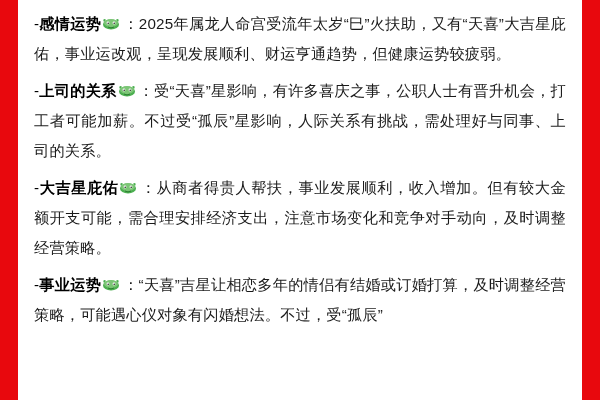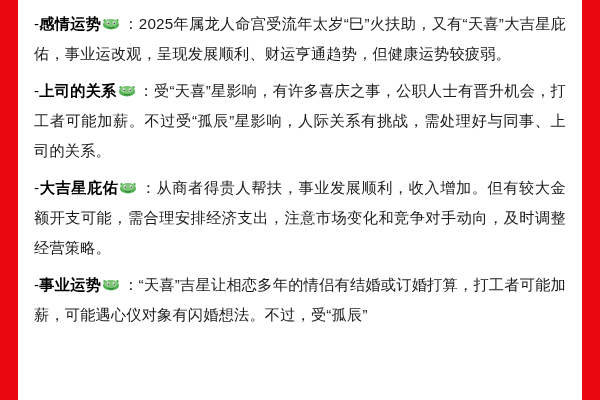--- a/index.html
+++ b/index.html
@@ -125,17 +125,17 @@
       <p class="line para"><span class="leader">-</span><span class="label">事业运势</span><span class="dragon-icon"><svg viewBox="0 0 20 15" width="20" height="15" xmlns="http://www.w3.org/2000/svg">
               <ellipse cx="9" cy="8.5" rx="8" ry="5" fill="#4caf50"></ellipse>
               <ellipse cx="9" cy="7" rx="7" ry="4" fill="#7cc576"></ellipse>
               <path d="M2 6 C0 3 3 2 4 4 Z" fill="#4caf50"></path>
               <path d="M16 6 C18 3 15 2 14 4 Z" fill="#4caf50"></path>
               <circle cx="6" cy="7" r="1.4" fill="#ffffff"></circle>
               <circle cx="12" cy="7" r="1.4" fill="#ffffff"></circle>
               <circle cx="6.2" cy="7.2" r="0.8" fill="#222"></circle>
               <circle cx="12.2" cy="7.2" r="0.8" fill="#222"></circle>
               <path d="M6 11 Q9 13 12 11" stroke="#2e7d32" stroke-width="1" fill="none"></path>
-            </svg></span><span>：</span><span>“天喜”吉星让相恋多年的情侣有结婚或订婚打算，打工者可能加薪，可能遇心仪对象有闪婚想法。不过，受“孤辰”</span></p>
+            </svg></span><span>：</span><span>“天喜”吉星让相恋多年的情侣有结婚或订婚打算，及时调整经营策略，可能遇心仪对象有闪婚想法。不过，受“孤辰”</span></p>
 
     </div>
   </div>
 </div>
 
 </body></html>

